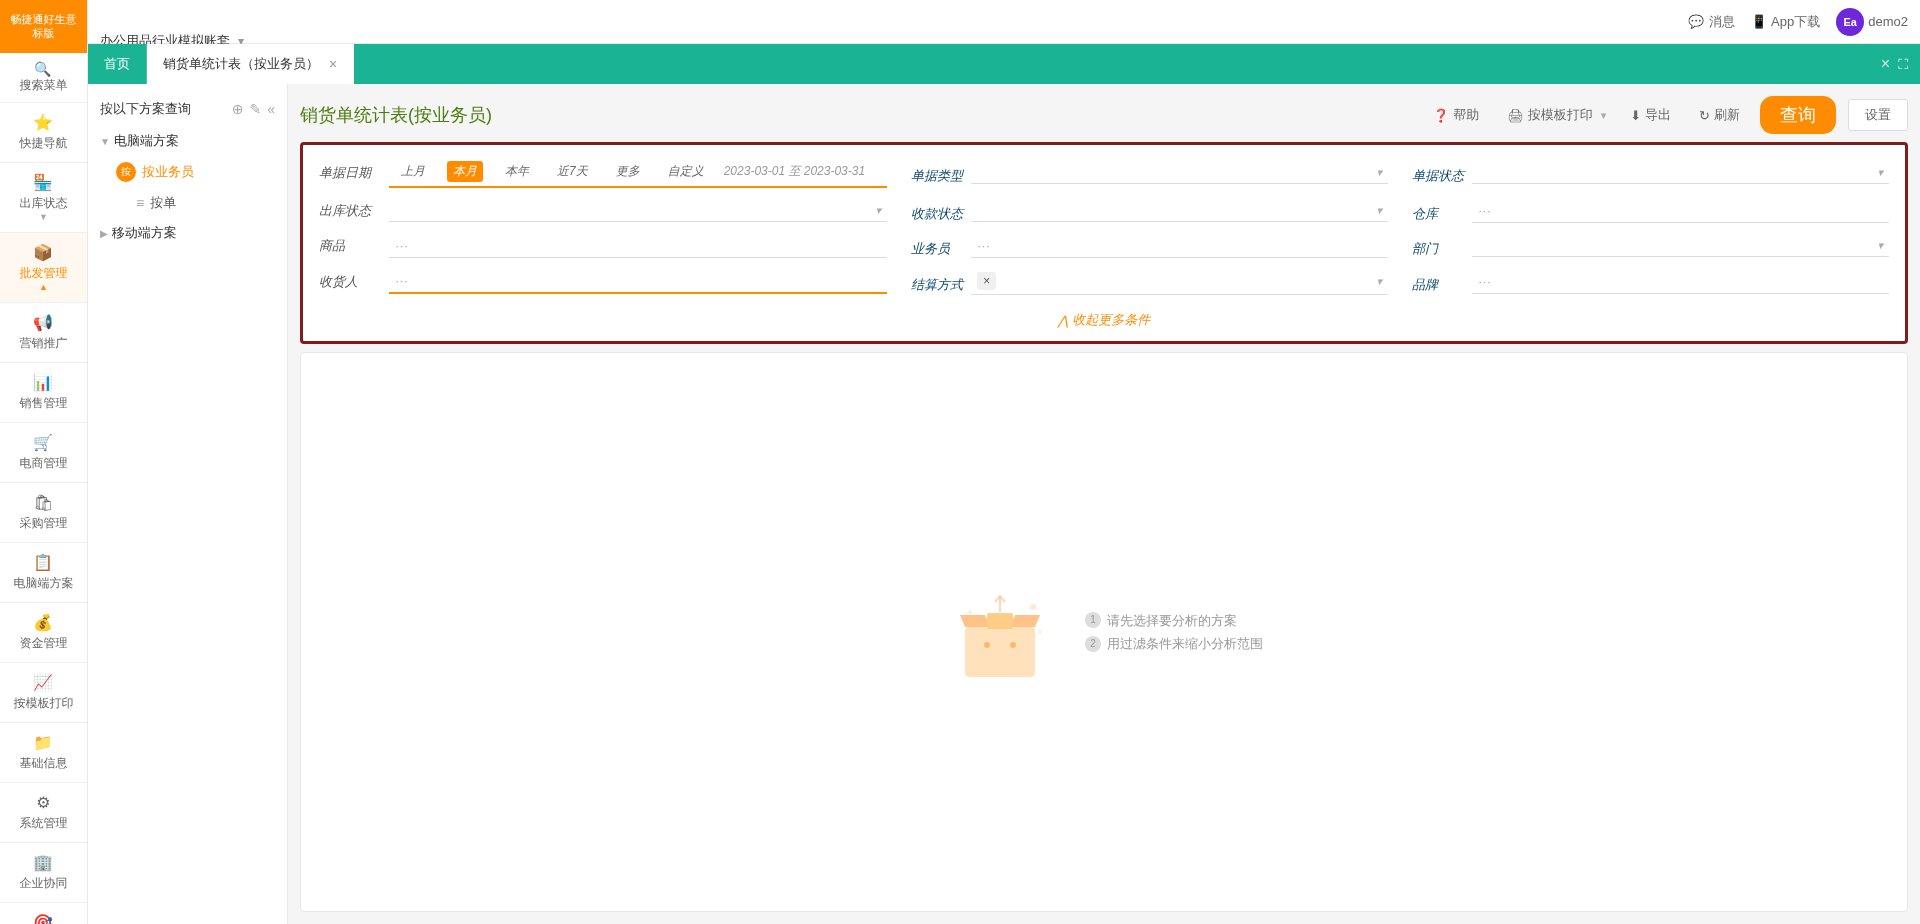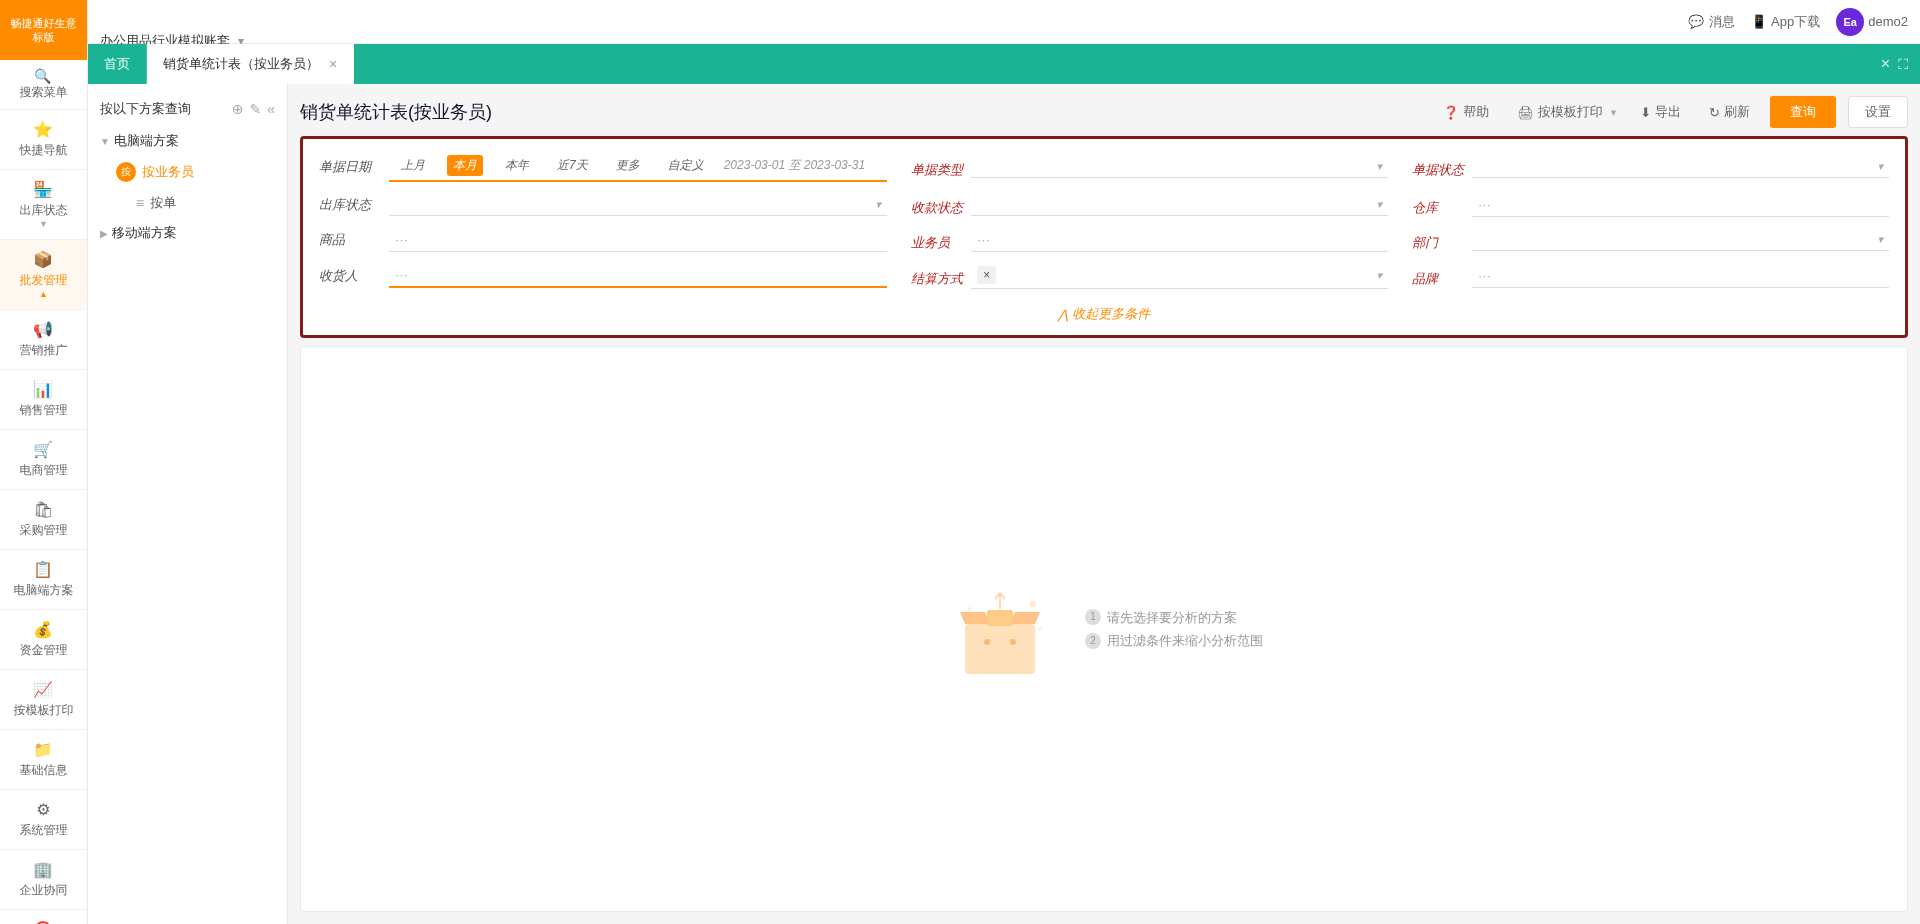--- a/index.html
+++ b/index.html
@@ -16,21 +16,21 @@
       flex-shrink: 0;
       overflow-y: auto;
     }
     .sidebar-logo {
       width: 100%;
       background: #ff8c00;
       display: flex;
       flex-direction: column;
       align-items: center;
       justify-content: center;
-      padding: 20px 4px;
+      padding: 12px 4px;
       height: 60px;
     }
     .sidebar-logo-text {
       color: #fff;
       font-size: 11px;
       text-align: center;
       line-height: 1.3;
     }
     .sidebar-menu-item {
       width: 100%;
@@ -259,43 +259,43 @@
       gap: 8px;
     }
     .page-title-bar {
       display: flex;
       align-items: center;
       justify-content: space-between;
     }
     .page-title {
       font-size: 18px;
       font-weight: 500;
-      color: #0f172a;
+      color: #4d7c0f;
     }
     .page-actions {
       display: flex;
       align-items: center;
       gap: 12px;
     }
     .page-action-btn {
       display: flex;
       align-items: center;
       gap: 4px;
       color: #666;
       font-size: 13px;
       cursor: pointer;
       padding: 4px 8px;
     }
     .btn-primary {
       background: #ff8c00;
       color: #fff;
       border: none;
       padding: 7px 20px;
-      border-radius: 3px;
-      font-size: 13px;
+      border-radius: 13px;
+      font-size: 18px;
       cursor: pointer;
     }
     .btn-setting {
       background: #fff;
       color: #666;
       border: 1px solid #ddd;
       padding: 6px 16px;
       border-radius: 3px;
       font-size: 13px;
       cursor: pointer;
@@ -354,21 +354,21 @@
       color: #fff;
       border-radius: 3px;
     }
     .date-range-text {
       font-size: 12px;
       color: #999;
     }
     .filter-dropdown-arrow { color: #aaa; font-size: 11px; }
     .filter-col-label {
       width: 60px;
-      color: #b91c1c;
+      color: #0c4a6e;
       font-size: 13px;
       flex-shrink: 0;
       margin-top: 7px;
     }
     .filter-col-field {
       flex: 1;
       display: flex;
       align-items: center;
       justify-content: space-between;
       border-bottom: 1px solid #ddd;

